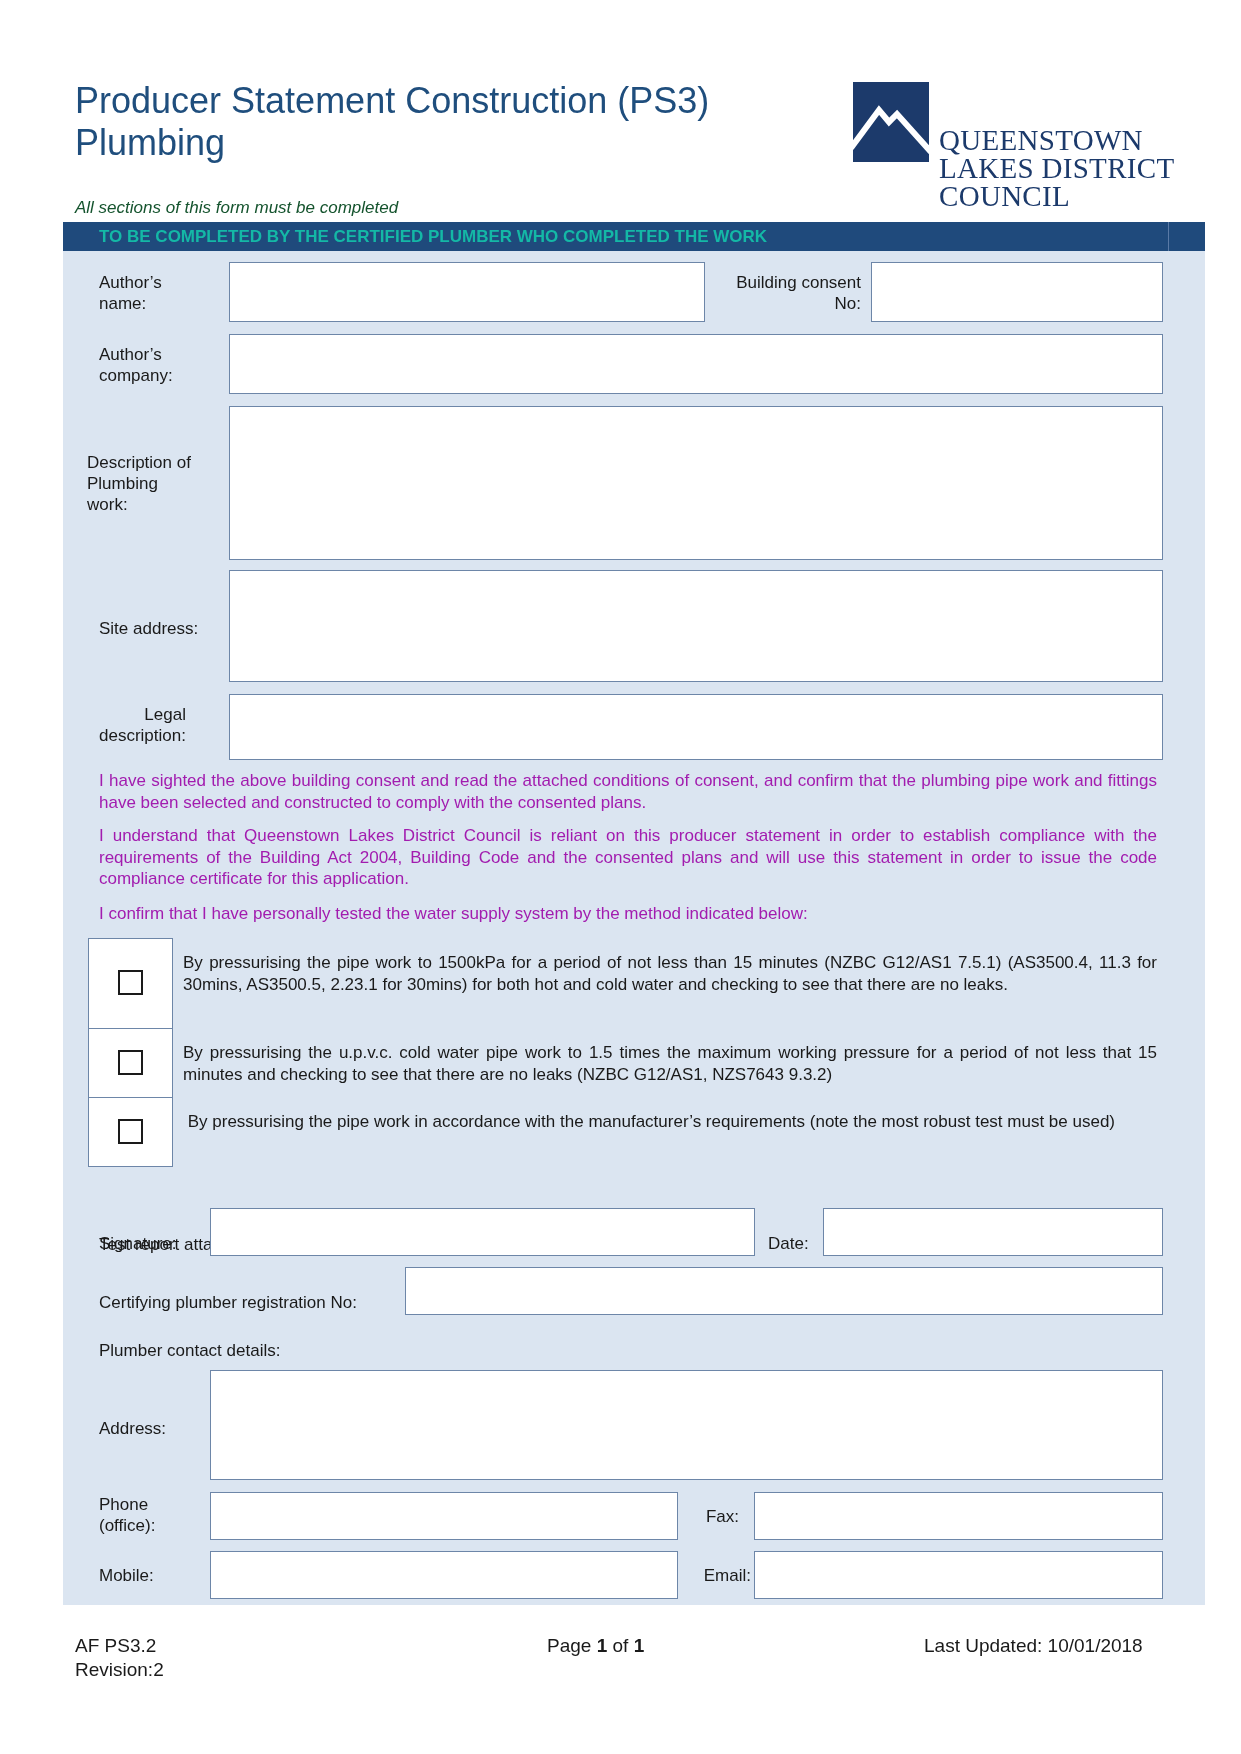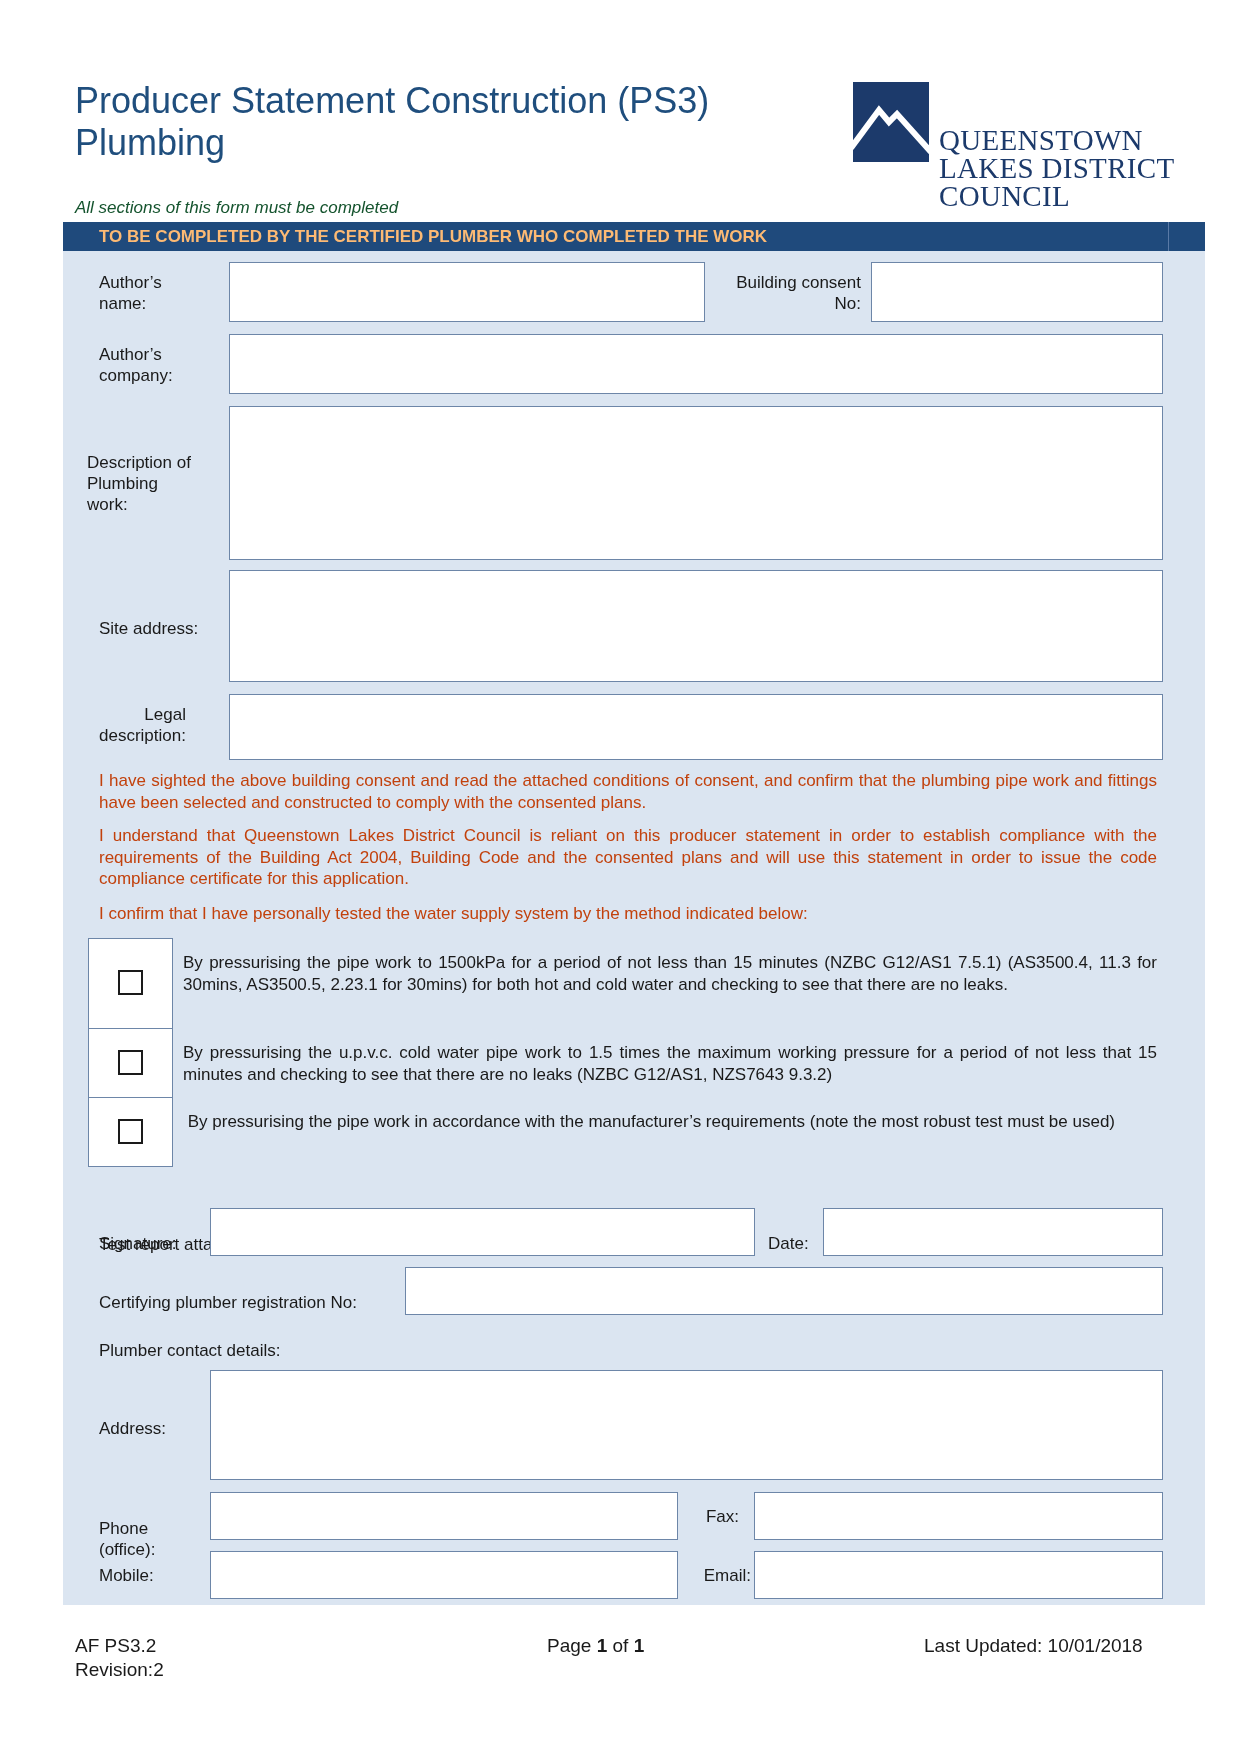--- a/index.html
+++ b/index.html
@@ -10,29 +10,29 @@
   .title .line { display: block; }
 
   .logo { position: absolute; left: 853px; top: 82px; width: 318px; height: 80px; }
   .logo-mark { position: absolute; left: 0; top: 0; width: 76px; height: 80px; background: #1c3a6b; overflow: hidden; }
   .logo-text { position: absolute; left: 86px; top: -4px; font-family: "Liberation Serif", serif; color: #1c3a6b; font-size: 29px; line-height: 28px; letter-spacing: 0.3px; white-space: nowrap; margin-top: 48px; }
   .logo-text span { display: block; }
 
   .instruction { position: absolute; left: 75px; top: 198px; font-size: 17px; font-style: italic; color: #14532d; }
 
   .panel { position: absolute; left: 63px; top: 222px; width: 1142px; height: 1383px; background: #dbe5f1; }
-  .panel-header { position: absolute; left: 0; top: 0; width: 1142px; height: 29px; background: #1f4a7c; color: #fdba74; font-weight: bold; font-size: 17px; line-height: 29px; padding-left: 36px; }
+  .panel-header { position: absolute; left: 0; top: 0; width: 1142px; height: 29px; background: #1f4a7c; color: #14b8a6; font-weight: bold; font-size: 17px; line-height: 29px; padding-left: 36px; }
   .panel-header .divider { position: absolute; right: 36px; top: 0; width: 1px; height: 29px; background: #5a7aa6; }
 
   .label { position: absolute; font-size: 17px; line-height: 21px; color: #1a1a1a; }
   .label.right { text-align: right; }
   .field { position: absolute; background: #ffffff; border: 1.5px solid #6d86a8; }
   .field input, .field textarea { width: 100%; height: 100%; border: none; outline: none; background: transparent; font-family: "Liberation Sans", sans-serif; font-size: 16px; padding: 4px 8px; resize: none; }
 
-  .para { position: absolute; left: 36px; width: 1058px; font-size: 17px; line-height: 21.5px; text-align: justify; color: #c2410c; }
+  .para { position: absolute; left: 36px; width: 1058px; font-size: 17px; line-height: 21.5px; text-align: justify; color: #a21caf; }
 
   .check-cell { position: absolute; left: 25px; width: 85px; background: #ffffff; border: 1.5px solid #6d86a8; }
   .check-box { position: absolute; left: 29px; width: 25px; height: 25px; border: 2px solid #1a1a1a; background: #fff; cursor: pointer; }
   .check-text { position: absolute; left: 120px; width: 974px; font-size: 17px; line-height: 21.5px; text-align: justify; color: #1a1a1a; }
 
   .small-box { display: inline-block; width: 17px; height: 17px; border: 1.5px solid #1a1a1a; background: #fff; vertical-align: -2px; cursor: pointer; }
   .inline-row { position: absolute; left: 36px; font-size: 17px; line-height: 21px; white-space: nowrap; }
   .inline-row .opt { margin-left: 6px; }
   .inline-row .opt2 { margin-left: 40px; }
 
@@ -154,21 +154,21 @@
     <input type="text" value="" style="">
   </div>
 
   <div class="label" style="left:36px; top:1118px;">Plumber contact details:</div>
 
   <div class="label" style="left:36px; top:1196px;">Address:</div>
   <div class="field" style="left:147px; top:1148px; width:953px; height:110px;">
     <textarea style=""></textarea>
   </div>
 
-  <div class="label" style="left:36px; top:1272px;margin-top:24px;">
+  <div class="label" style="left:36px; top:1272px;">
     <div>Phone</div>
     <div>(office):</div>
   </div>
   <div class="field" style="left:147px; top:1270px; width:468px; height:48px;">
     <input type="text" value="" style="">
   </div>
   <div class="label right" style="left:622px; top:1284px; width:54px;">Fax:</div>
   <div class="field" style="left:691px; top:1270px; width:409px; height:48px;">
     <input type="text" value="" style="">
   </div>

